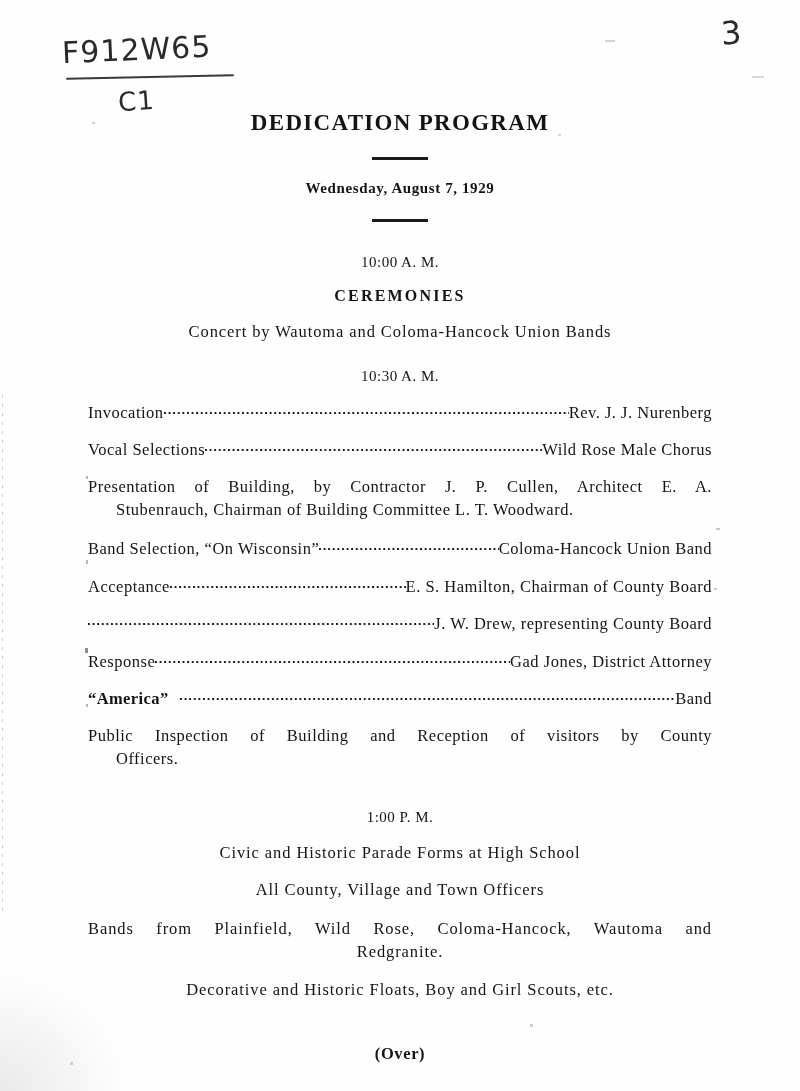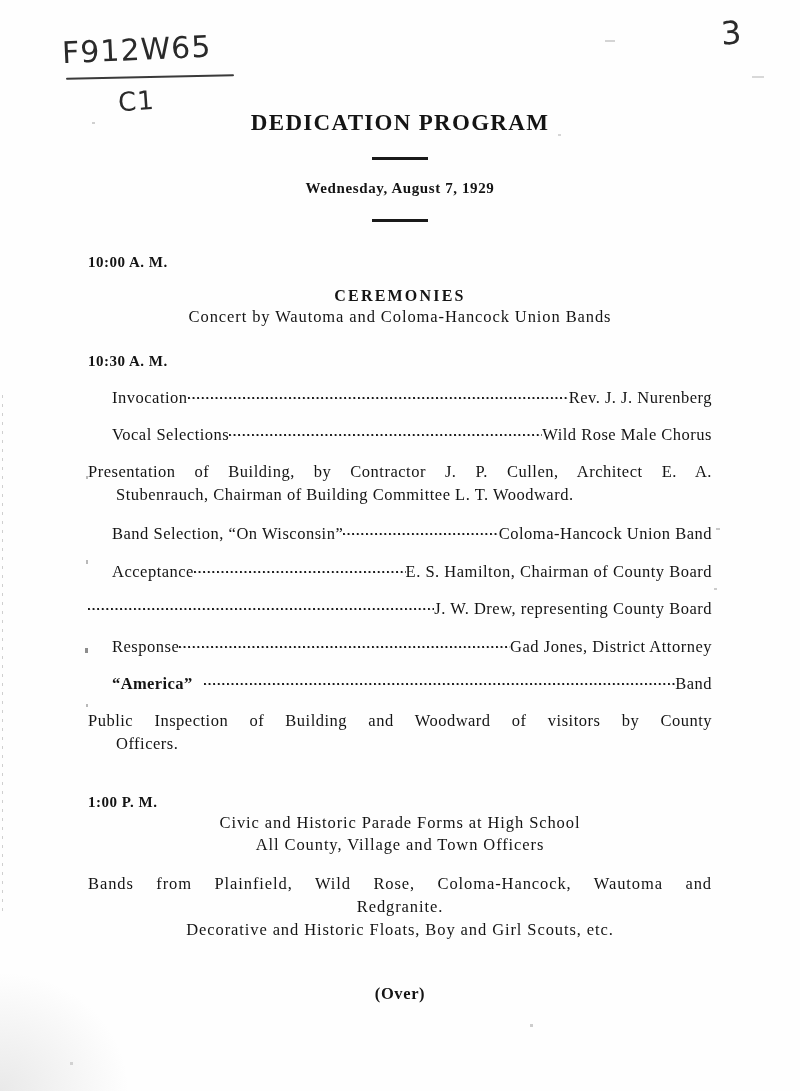--- a/index.html
+++ b/index.html
@@ -107,52 +107,53 @@
   .doc-date {
     text-align: center;
     font-size: 15px;
     font-weight: bold;
     letter-spacing: 0.6px;
     margin-top: 20px;
   }
   .rule.second { margin-top: 22px; }
 
   .time-heading {
+    text-align: center;
     font-size: 15px;
-    font-weight: bold;
+    font-weight: normal;
     letter-spacing: 0.5px;
   }
   .t-1000 { margin-top: 32px; }
   .t-1030 { margin-top: 26px; }
   .t-100  { margin-top: 38px; }
 
   .section-heading {
     text-align: center;
     font-size: 16px;
     font-weight: bold;
     letter-spacing: 2.2px;
     margin-top: 16px;
   }
   .centered-line {
     text-align: center;
     font-size: 16.5px;
     letter-spacing: 0.9px;
-    margin-top: 2px;
+    margin-top: 17px;
   }
   .centered-line.tight { }
 
   
   .entry {
     display: flex;
     align-items: baseline;
     font-size: 16.5px;
     margin-top: 16px;
     white-space: nowrap;
   }
-  .entry .label { letter-spacing: 0.5px; margin-left: 24px; }
+  .entry .label { letter-spacing: 0.5px; }
   .entry .who   { letter-spacing: 0.5px; }
   .entry .leader {
     flex: 1 1 auto;
     overflow: hidden;
     height: 1em;
     position: relative;
     margin: 0 0 0 0;
   }
   .entry .leader::before {
     content: "";
@@ -297,21 +298,21 @@
       <span class="who">Gad Jones, District Attorney</span>
     </div>
 
     <div class="entry bold-label gap-leader">
       <span class="label">“America”</span>
       <span class="leader"></span>
       <span class="who">Band</span>
     </div>
 
     <div class="para">
-      <span class="line-just">Public Inspection of Building and Woodward of visitors by County</span>
+      <span class="line-just">Public Inspection of Building and Reception of visitors by County</span>
       <span class="cont">Officers.</span>
     </div>
 
     <div class="time-heading t-100">1:00 P. M.</div>
 
     <div class="centered-line">Civic and Historic Parade Forms at High School</div>
 
     <div class="centered-line tight">All County, Village and Town Officers</div>
 
     <div class="centered-block">

